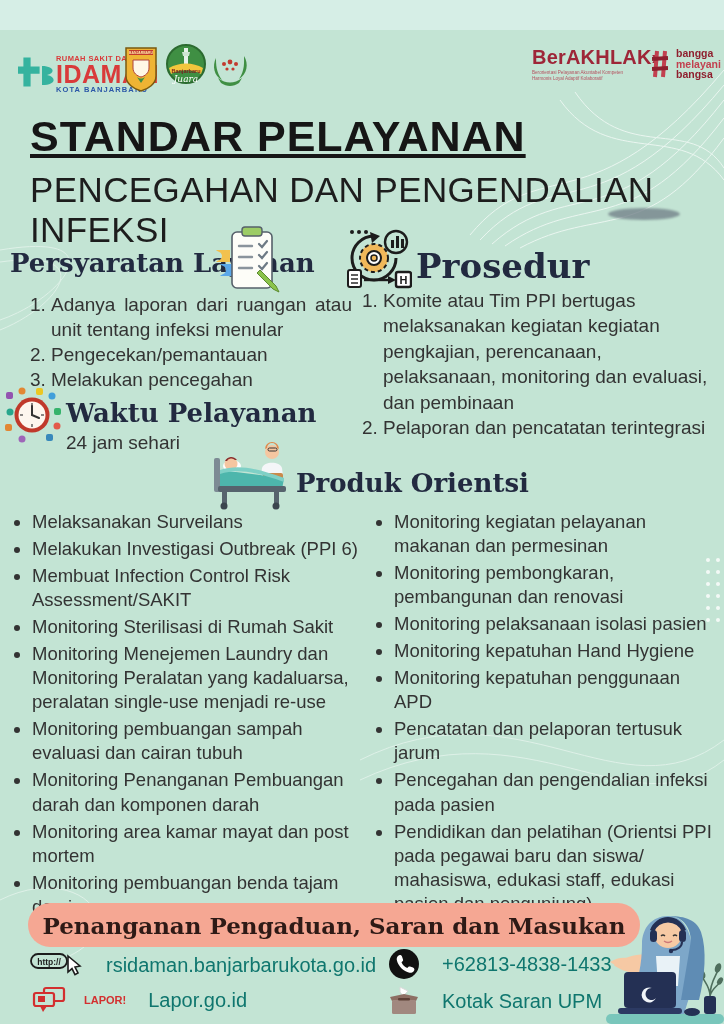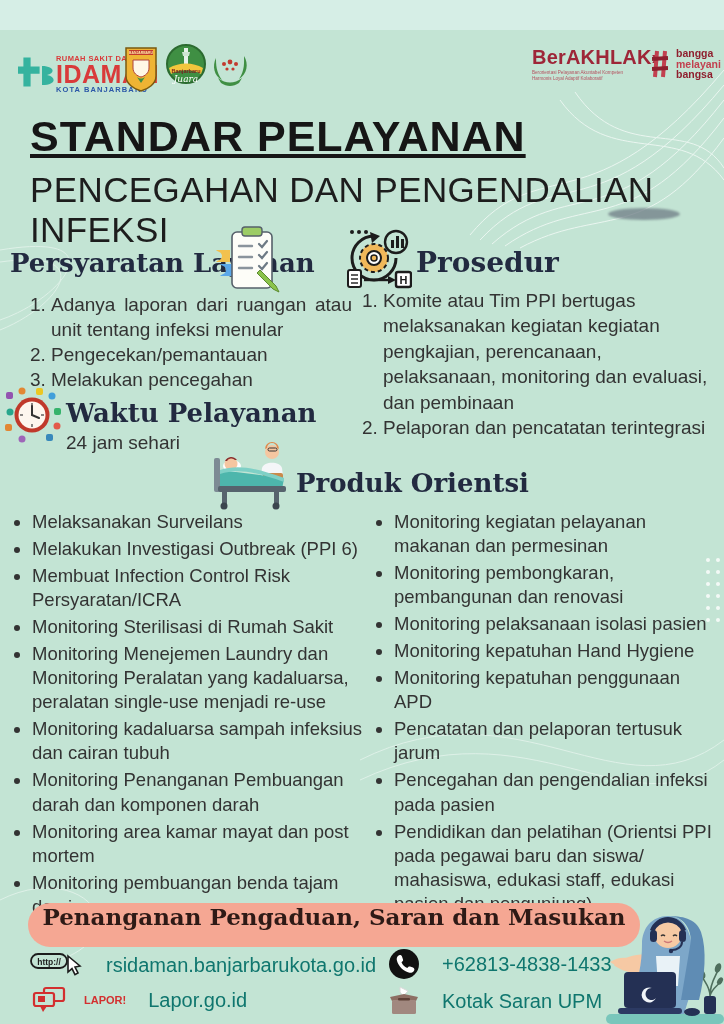--- a/index.html
+++ b/index.html
@@ -37,21 +37,21 @@
   .title1 { position:absolute; left:30px; top:112px; font-size:43px; font-weight:800;
             color:#161616; letter-spacing:1px;text-decoration:underline; }
   .title2 { position:absolute; left:30px; top:170px; font-size:35px; font-weight:500;
             color:#1d1d1d; letter-spacing:.4px; }
   .ellipse-shadow { position:absolute; left:608px; top:208px; width:72px; height:12px;
             background:#6f7d86; border-radius:50%; opacity:.75; filter:blur(1px); }
 
   
   .serif-h { font-family:"DejaVu Serif", serif; font-weight:bold; color:#222a40; }
   .h-persyaratan { position:absolute; left:10px; top:248px; font-size:26px; }
-  .h-prosedur    { position:absolute; left:416px; top:246px; font-size:28px; }
+  .h-prosedur    { position:absolute; left:416px; top:246px; font-size:34px; }
   .h-waktu       { position:absolute; left:66px; top:398px; font-size:26px; }
   .h-produk      { position:absolute; left:296px; top:468px; font-size:26px; }
 
   .ic-checklist { position:absolute; left:212px; top:224px; }
   .ic-process   { position:absolute; left:344px; top:226px; }
   .ic-clock     { position:absolute; left:2px;  top:386px; }
   .ic-bed       { position:absolute; left:208px; top:440px; }
 
   
   .num-list { list-style:decimal; color:#333; }
@@ -62,21 +62,21 @@
       font-size:19px; line-height:1.34; padding-left:21px; }
   .waktu-val  { position:absolute; left:66px; top:432px; font-size:19px; color:#333; }
 
   .bullet-list { list-style:disc; padding-left:20px; font-size:18.5px; line-height:1.3; color:#333; }
   .bullet-list li { margin-bottom:3px; }
   .prod-left  { position:absolute; left:12px;  top:510px; width:352px; }
   .prod-right { position:absolute; left:374px; top:510px; width:348px; }
 
   
   .banner { position:absolute; left:28px; top:903px; width:612px; height:44px;
-      background:#f5a793; border-radius:24px; display:flex; align-items:flex-start; justify-content:center; }
+      background:#f5a793; border-radius:24px; display:flex; align-items:center; justify-content:center; }
   .banner-text { font-family:"DejaVu Serif", serif; font-weight:bold; font-size:23px; color:#2e1a16; }
 
   .contact { position:absolute; display:flex; align-items:center; gap:22px; color:#222; }
   .c-web   { left:30px;  top:950px; }
   .c-phone { left:388px; top:948px; }
   .c-lapor { left:32px;  top:986px; }
   .c-kotak { left:388px; top:985px; }
   .c-text  { font-size:20px; color:#0f766e; }
   .lapor-badge { font-size:11px; font-weight:bold; color:#d32f2f; margin-left:-6px; }
 
@@ -300,24 +300,24 @@
     <rect x="14" y="52" width="5" height="12" fill="#56636d"></rect>
     <rect x="66" y="52" width="5" height="12" fill="#56636d"></rect>
     <circle cx="16" cy="66" r="3.5" fill="#3a454e"></circle>
     <circle cx="68" cy="66" r="3.5" fill="#3a454e"></circle>
   </svg>
   <div class="serif-h h-produk">Produk Orientsi</div>
 
   <ul class="bullet-list prod-left">
     <li>Melaksanakan Surveilans</li>
     <li>Melakukan Investigasi Outbreak (PPI 6)</li>
-    <li>Membuat Infection Control Risk Persyaratan/ICRA</li>
+    <li>Membuat Infection Control Risk Assessment/SAKIT</li>
     <li>Monitoring Sterilisasi di Rumah Sakit</li>
     <li>Monitoring Menejemen Laundry dan Monitoring Peralatan yang kadaluarsa, peralatan single-use menjadi re-use</li>
-    <li>Monitoring kadaluarsa sampah infeksius dan cairan tubuh</li>
+    <li>Monitoring pembuangan sampah evaluasi dan cairan tubuh</li>
     <li>Monitoring Penanganan Pembuangan darah dan komponen darah</li>
     <li>Monitoring area kamar mayat dan post mortem</li>
     <li>Monitoring pembuangan benda tajam dan jarum</li>
   </ul>
   <ul class="bullet-list prod-right">
     <li>Monitoring kegiatan pelayanan makanan dan permesinan</li>
     <li>Monitoring pembongkaran, pembangunan dan renovasi</li>
     <li>Monitoring pelaksanaan isolasi pasien</li>
     <li>Monitoring kepatuhan Hand Hygiene</li>
     <li>Monitoring kepatuhan penggunaan APD</li>

